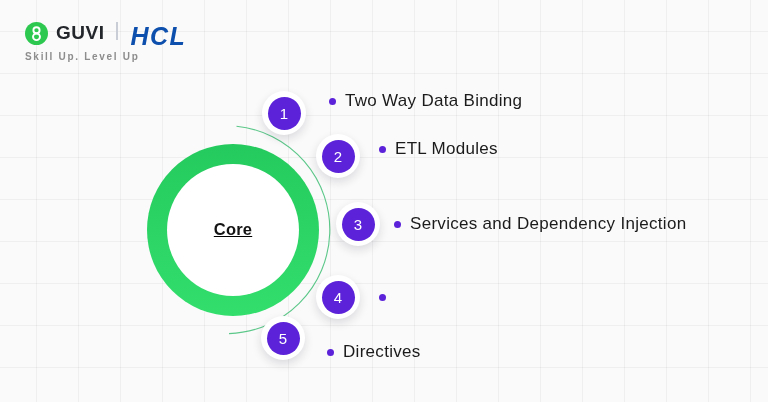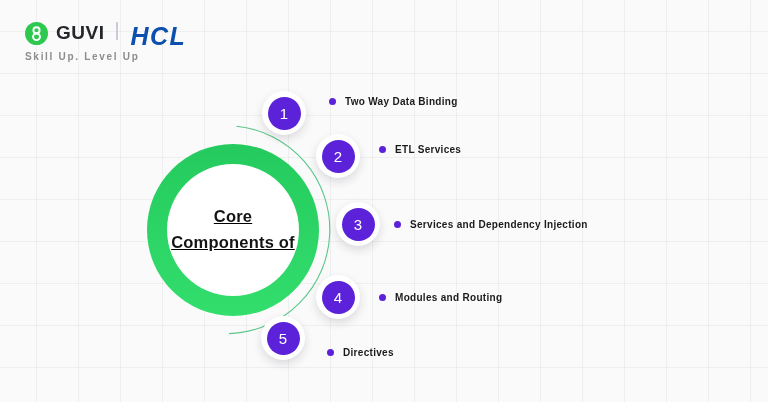--- a/index.html
+++ b/index.html
@@ -56,21 +56,21 @@
     color:#ffffff;font-size:15px;font-weight:400;}
   .badge-1{left:262px;top:91px;}
   .badge-2{left:316px;top:134px;}
   .badge-3{left:336px;top:202px;}
   .badge-4{left:316px;top:275px;}
   .badge-5{left:261px;top:316px;}
 
   
   .item{position:absolute;display:flex;align-items:center;gap:9px;height:20px;}
   .item-bullet{width:7px;height:7px;border-radius:50%;background:var(--badge-purple);flex:0 0 auto;}
-  .item-label{font-size:10px;font-weight:700;color:var(--text-dark);letter-spacing:.3px;white-space:nowrap;}
+  .item-label{font-size:17px;font-weight:400;color:var(--text-dark);letter-spacing:.3px;white-space:nowrap;}
   .item-1{left:329px;top:91px;}
   .item-2{left:379px;top:139px;}
   .item-3{left:394px;top:214px;text-align:right;}
   .item-4{left:379px;top:287px;}
   .item-5{left:327px;top:342px;text-align:right;}
 </style>
 </head>
 <body>
 
 <div class="logo">
@@ -89,21 +89,20 @@
 </div>
 
 <svg class="arc-svg" width="768" height="402" aria-hidden="true">
   <path d="M 236.5 126.2 A 104 104 0 0 1 229 333.6" fill="none" stroke="var(--arc-green)" stroke-width="1.1" opacity="0.85"></path>
 </svg>
 
 <div class="core-ring">
   <div class="core-inner">
     <div class="core-title">
       <span>Core</span>
-      <span>Components of</span>
     </div>
   </div>
 </div>
 
 <div class="badge badge-1">
   <div class="badge-core">1</div>
 </div>
 <div class="badge badge-2">
   <div class="badge-core">2</div>
 </div>
@@ -116,26 +115,25 @@
 <div class="badge badge-5">
   <div class="badge-core">5</div>
 </div>
 
 <div class="item item-1">
   <span class="item-bullet"></span>
   <span class="item-label">Two Way Data Binding</span>
 </div>
 <div class="item item-2">
   <span class="item-bullet"></span>
-  <span class="item-label">ETL Services</span>
+  <span class="item-label">ETL Modules</span>
 </div>
 <div class="item item-3">
   <span class="item-bullet"></span>
   <span class="item-label">Services and Dependency Injection</span>
 </div>
 <div class="item item-4">
   <span class="item-bullet"></span>
-  <span class="item-label">Modules and Routing</span>
 </div>
 <div class="item item-5">
   <span class="item-bullet"></span>
   <span class="item-label">Directives</span>
 </div>
 
 </body></html>

